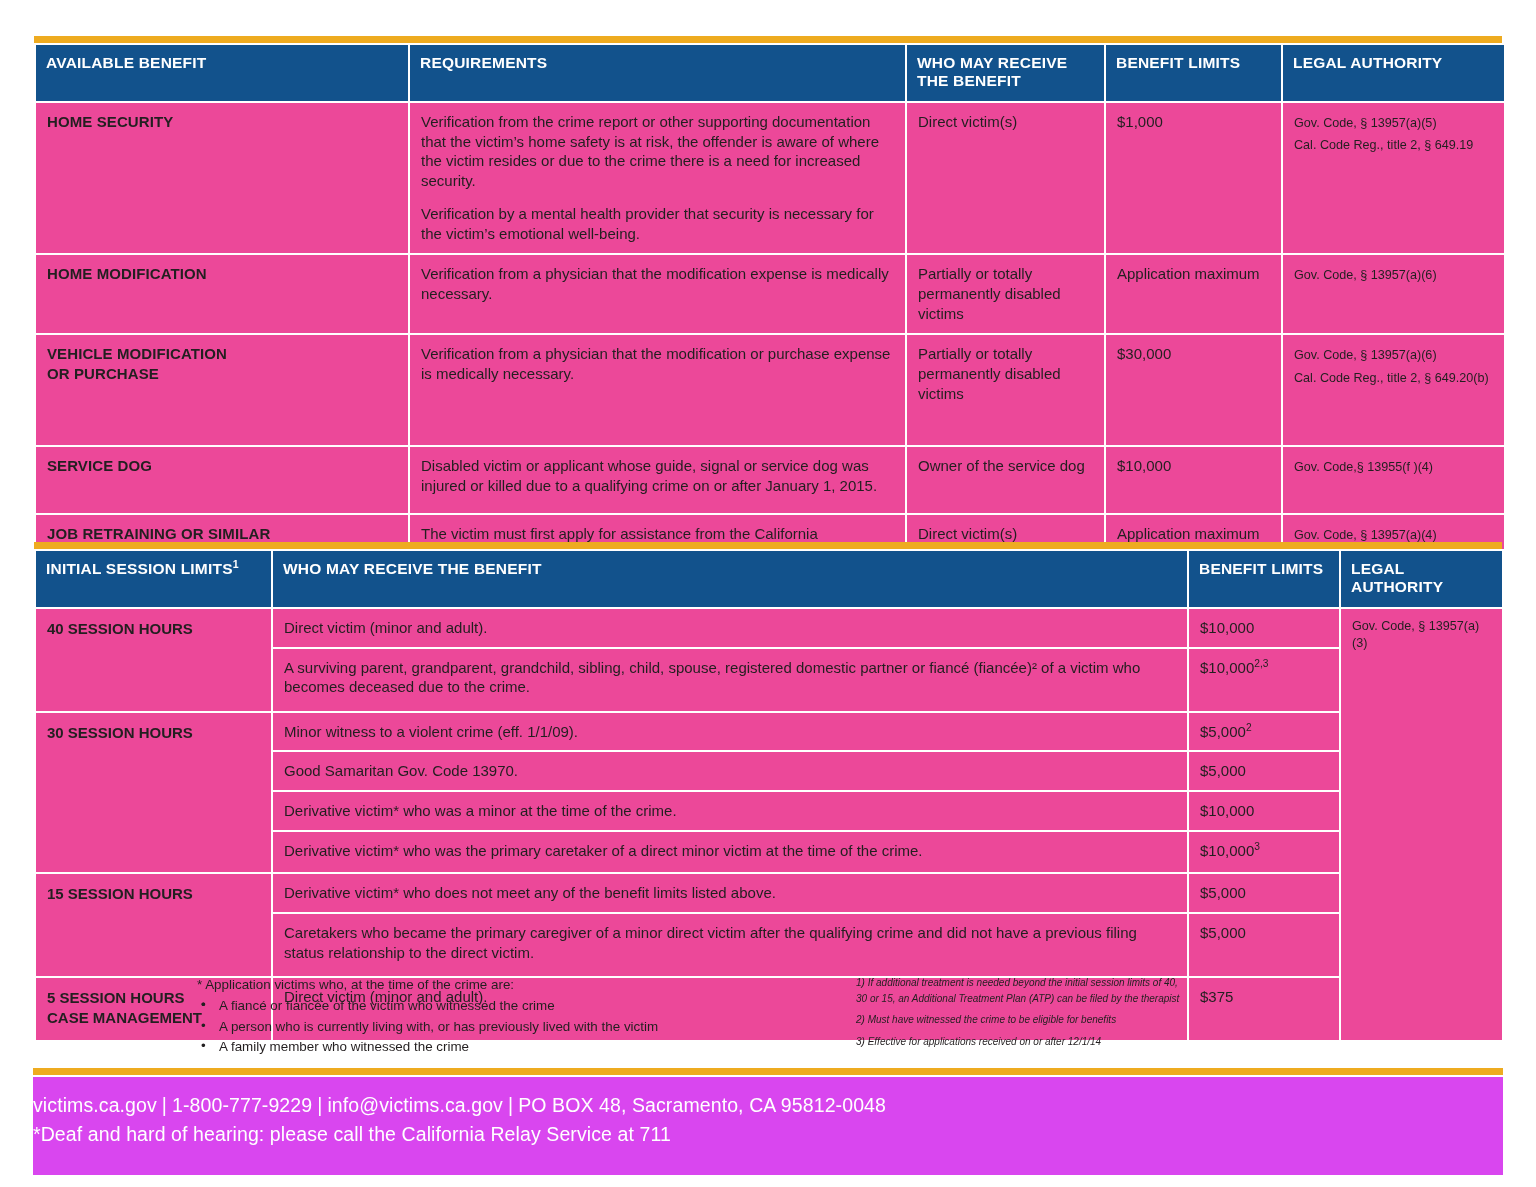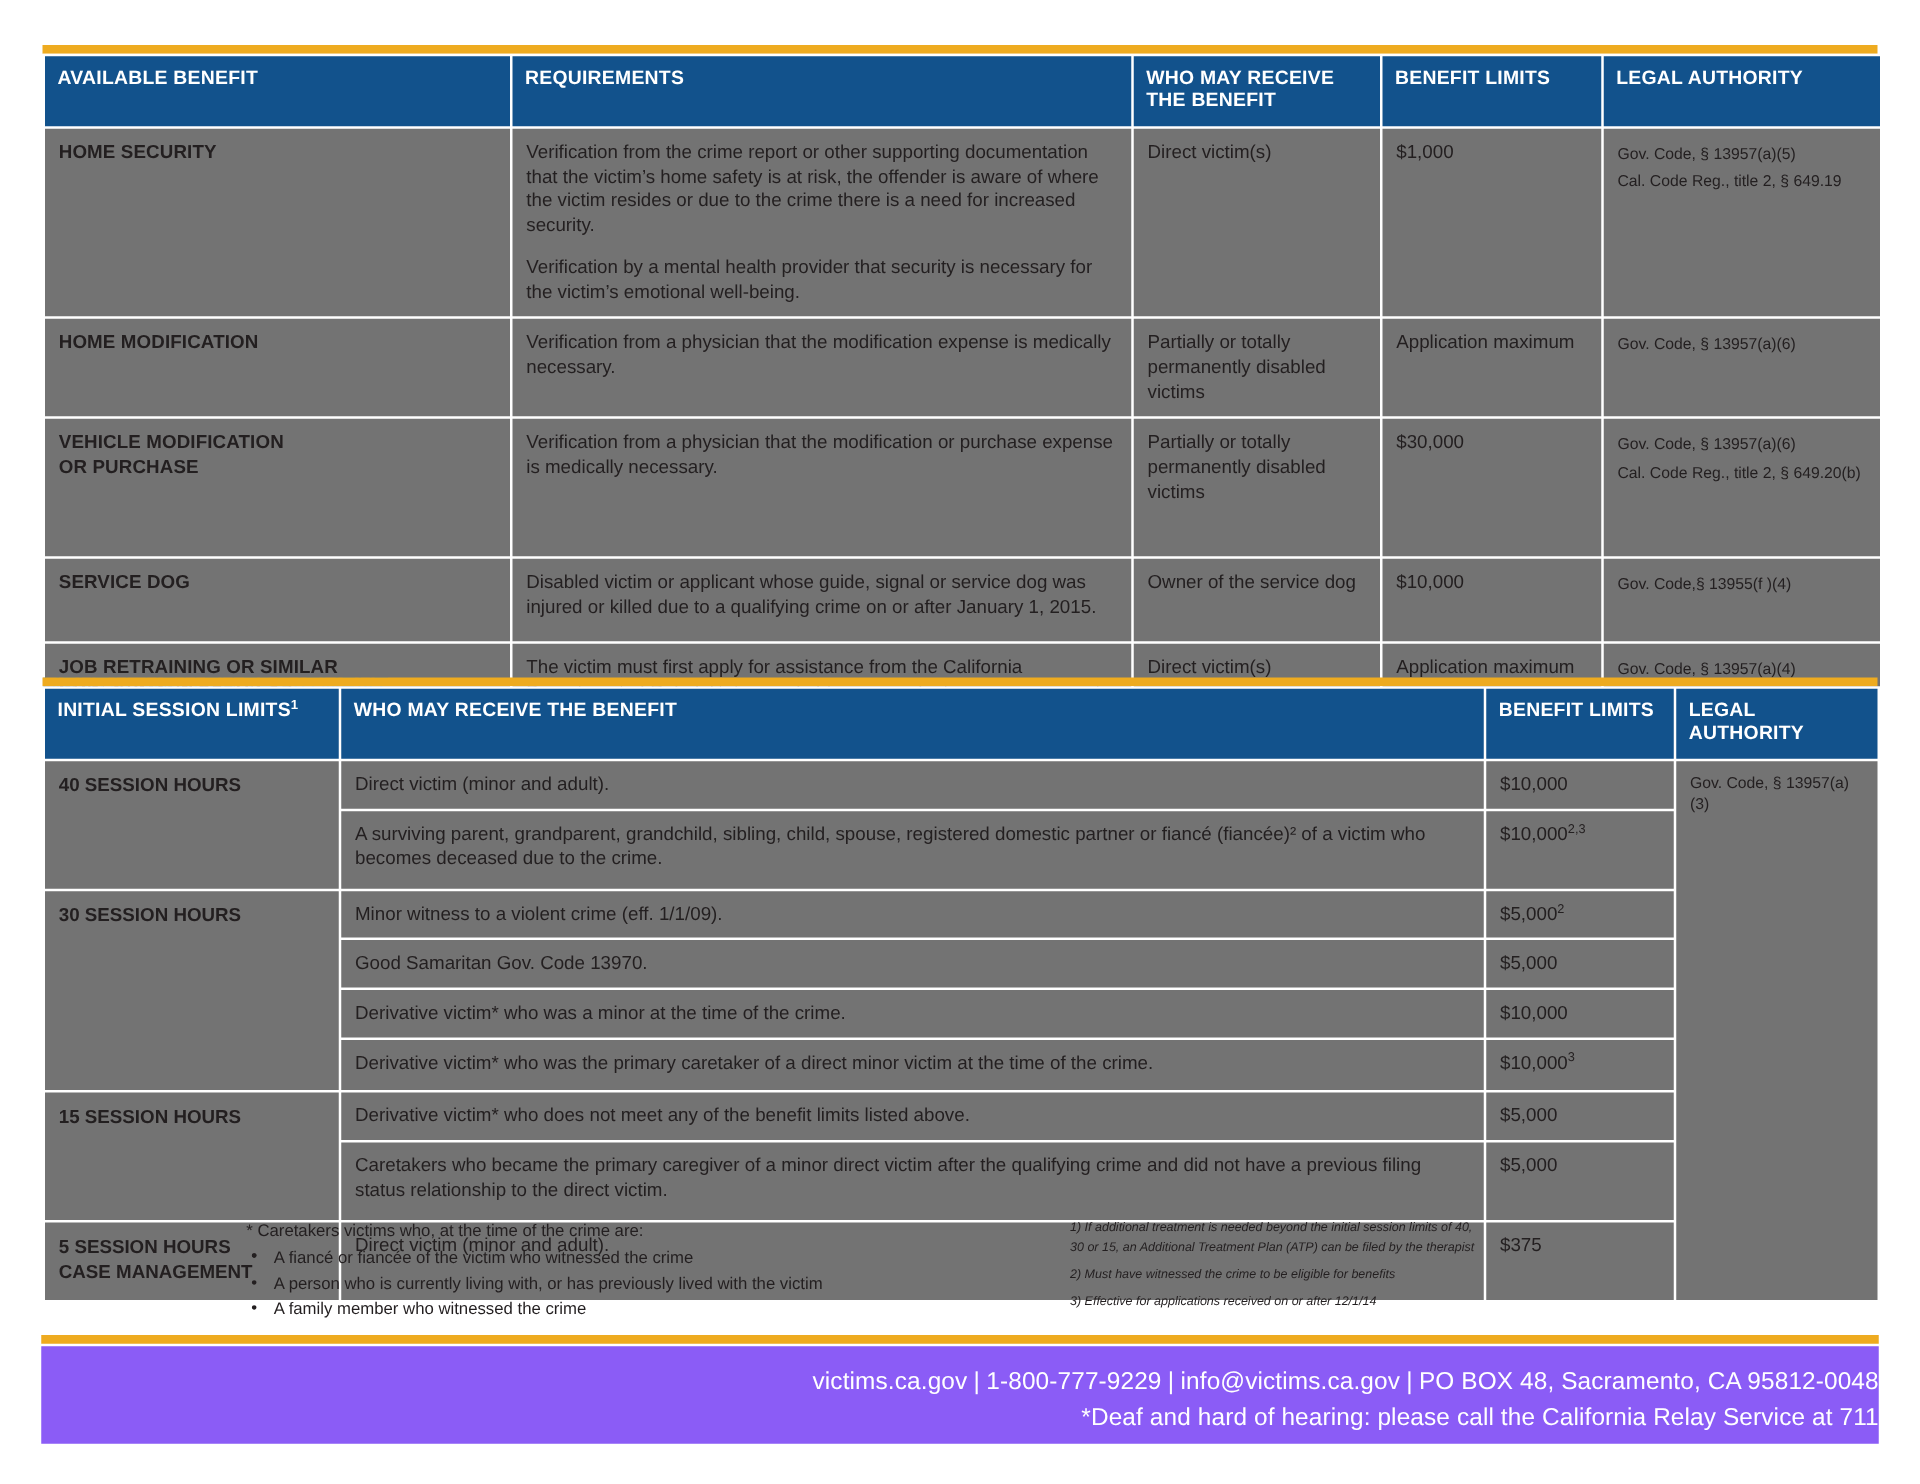--- a/index.html
+++ b/index.html
@@ -34,21 +34,21 @@
     color: #ffffff;
     font-weight: bold;
     font-size: 15.5px;
     letter-spacing: .2px;
     padding: 9px 10px 10px 10px;
     vertical-align: top;
     text-align: left;
     line-height: 1.18;
   }
   .tbl td {
-    background: #737373;
+    background: #ec4899;
     vertical-align: top;
     padding: 9px 10px 9px 11px;
     font-size: 15px;
     line-height: 1.33;
     color: #231f20;
   }
   .tbl td.benefit-name {
     font-weight: bold;
     font-size: 15px;
     letter-spacing: .1px;
@@ -152,24 +152,24 @@
     top: 1068px;
     width: 1470px;
     height: 7px;
     background: #eeab20;
   }
   .footer-bar {
     position: absolute;
     left: 33px;
     top: 1077px;
     width: 1470px;
-    height: 78px;
-    background: #8b5cf6;
+    height: 98px;
+    background: #d946ef;
     color: #ffffff;
-    text-align: right;
+    text-align: left;
   }
   .footer-bar .line1 {
     font-size: 19.5px;
     padding-top: 17px;
     letter-spacing: .1px;
   }
   .footer-bar .line2 {
     font-size: 19.5px;
     padding-top: 6px;
     letter-spacing: .1px;
@@ -332,21 +332,21 @@
             <span>CASE MANAGEMENT</span>
           </td>
           <td style="height:44px">Direct victim (minor and adult).</td>
           <td><span>$375</span><sup></sup></td>
         </tr>
       </tbody>
     </table>
   </div>
 
   <div class="notes-left">
-    <div class="star-line">* Caretakers victims who, at the time of the crime are:</div>
+    <div class="star-line">* Application victims who, at the time of the crime are:</div>
     <ul>
       <li><span class="bullet">•</span></li>
       <li><span class="bullet">•</span><span>A fiancé or fiancée of the victim who witnessed the crime</span></li>
       <li><span class="bullet">•</span><span>A person who is currently living with, or has previously lived with the victim</span></li>
       <li><span class="bullet">•</span><span>A family member who witnessed the crime</span></li>
     </ul>
   </div>
 
   <div class="notes-right">
     <p class="n1">

